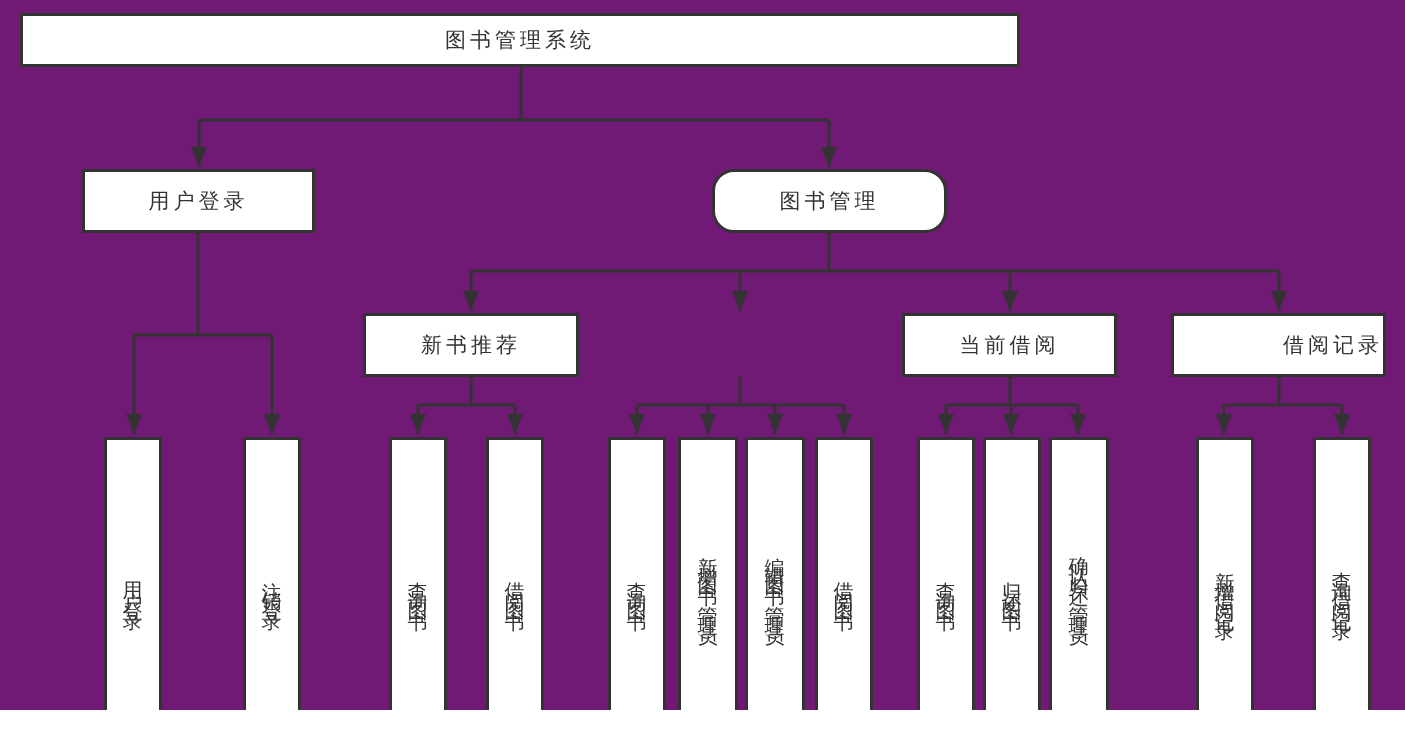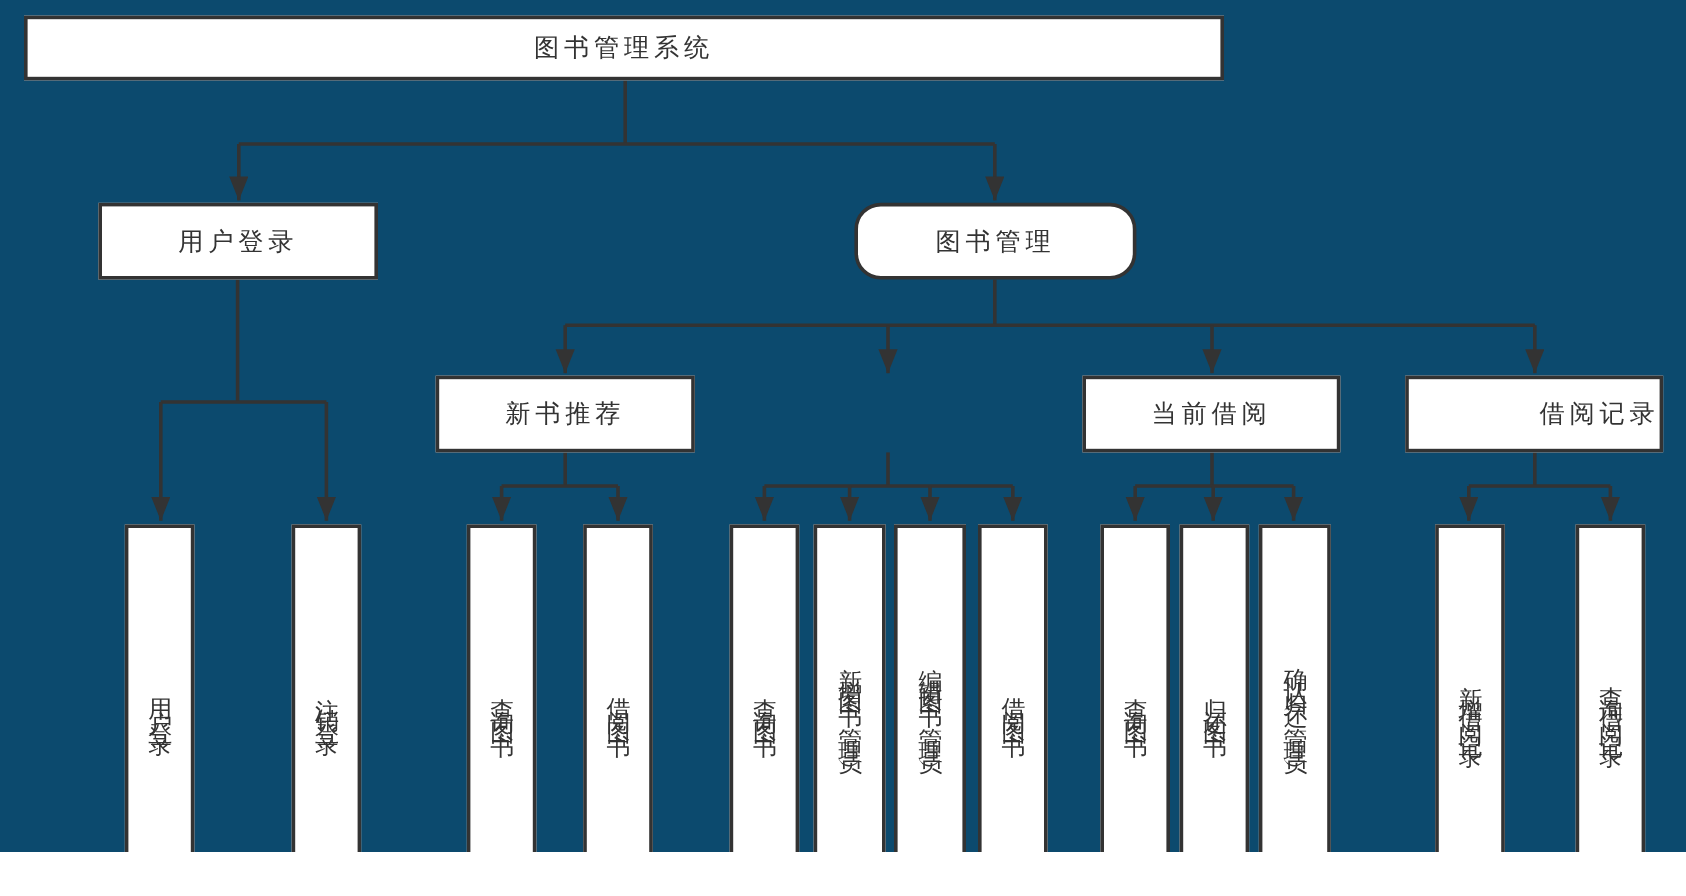--- a/index.html
+++ b/index.html
@@ -1,17 +1,17 @@
 <!DOCTYPE html>
 <html><head>
 <meta charset="utf-8">
 <style>
   html,body{margin:0;padding:0;background:#fff;}
   .stage{
-    position:relative;width:1405px;height:710px;background:#0c4a6e;overflow:hidden;
+    position:relative;width:1405px;height:710px;background:#701a75;overflow:hidden;
     font-family:"Liberation Sans","DejaVu Sans",sans-serif;color:#333;
   }
   .layer{position:absolute;left:0;top:0;width:1405px;height:747px;pointer-events:none;}
   .node{
     position:absolute;box-sizing:border-box;border:3px solid #333;background:#fff;
     display:flex;align-items:center;justify-content:center;
   }
   .hbox{font-size:21px;letter-spacing:4px;white-space:nowrap;}
   .vbox .vtext{
     writing-mode:vertical-rl;text-orientation:mixed;

